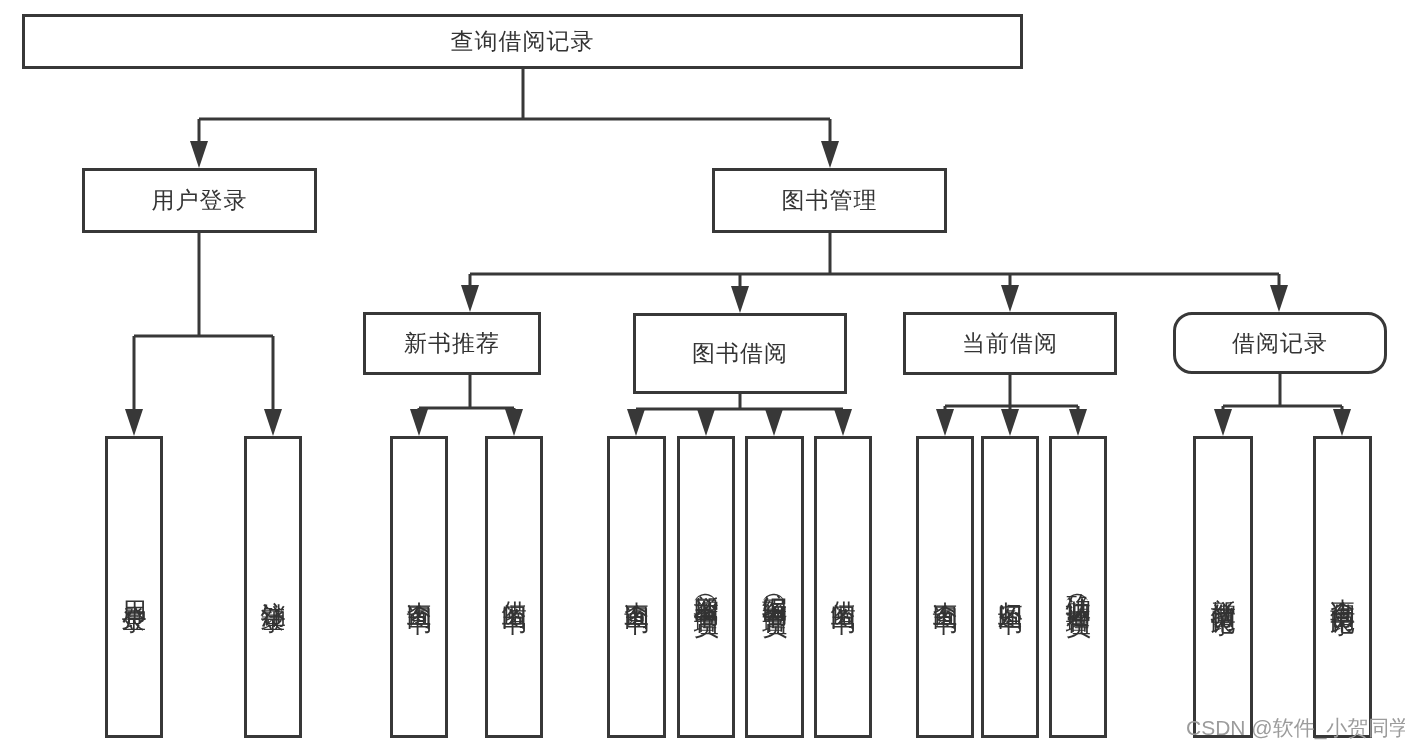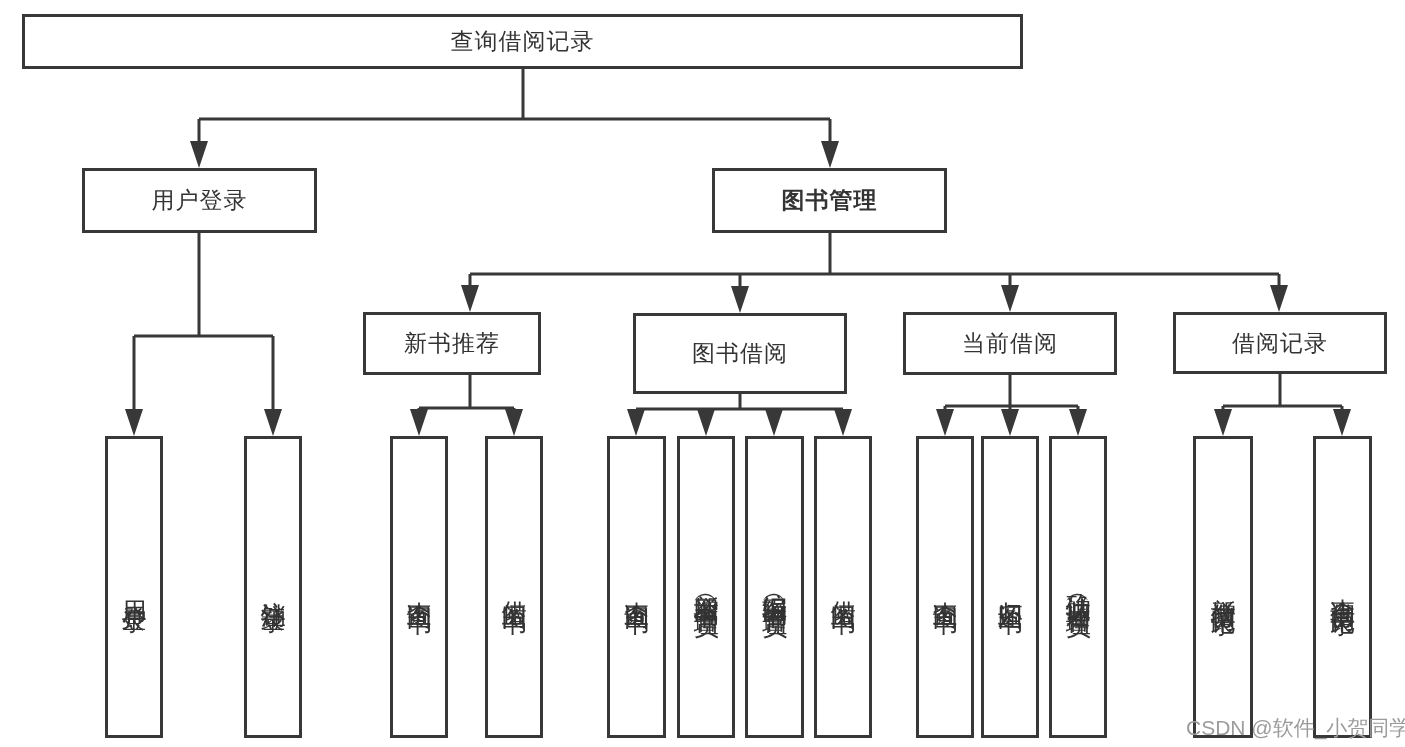--- a/index.html
+++ b/index.html
@@ -102,26 +102,26 @@
       <polygon points="1069,409 1087,409 1078,436"></polygon>
 
       <polygon points="1214,409 1232,409 1223,436"></polygon>
       <polygon points="1333,409 1351,409 1342,436"></polygon>
     </g>
   </svg>
 
   <div class="node h" style="left:22px; top:14px; width:1001px; height:55px;">查询借阅记录</div>
 
   <div class="node h" style="left:82px; top:168px; width:235px; height:65px;">用户登录</div>
-  <div class="node h" style="left:712px; top:168px; width:235px; height:65px;font-weight:bold;">图书管理</div>
+  <div class="node h" style="left:712px; top:168px; width:235px; height:65px;">图书管理</div>
 
   <div class="node h" style="left:363px; top:312px; width:178px; height:63px;">新书推荐</div>
   <div class="node h" style="left:633px; top:313px; width:214px; height:81px;">图书借阅</div>
   <div class="node h" style="left:903px; top:312px; width:214px; height:63px;">当前借阅</div>
-  <div class="node h" style="left:1173px; top:312px; width:214px; height:62px;">借阅记录</div>
+  <div class="node h" style="left:1173px; top:312px; width:214px; height:62px;border-radius:19px;">借阅记录</div>
 
   <div class="node v" style="left:105px; top:436px; width:58px; height:302px;">
     <span>用户登录</span>
   </div>
   <div class="node v" style="left:244px; top:436px; width:58px; height:302px;">
     <span>注销登录</span>
   </div>
 
   <div class="node v" style="left:390px; top:436px; width:58px; height:302px;">
     <span>查询图书</span>

